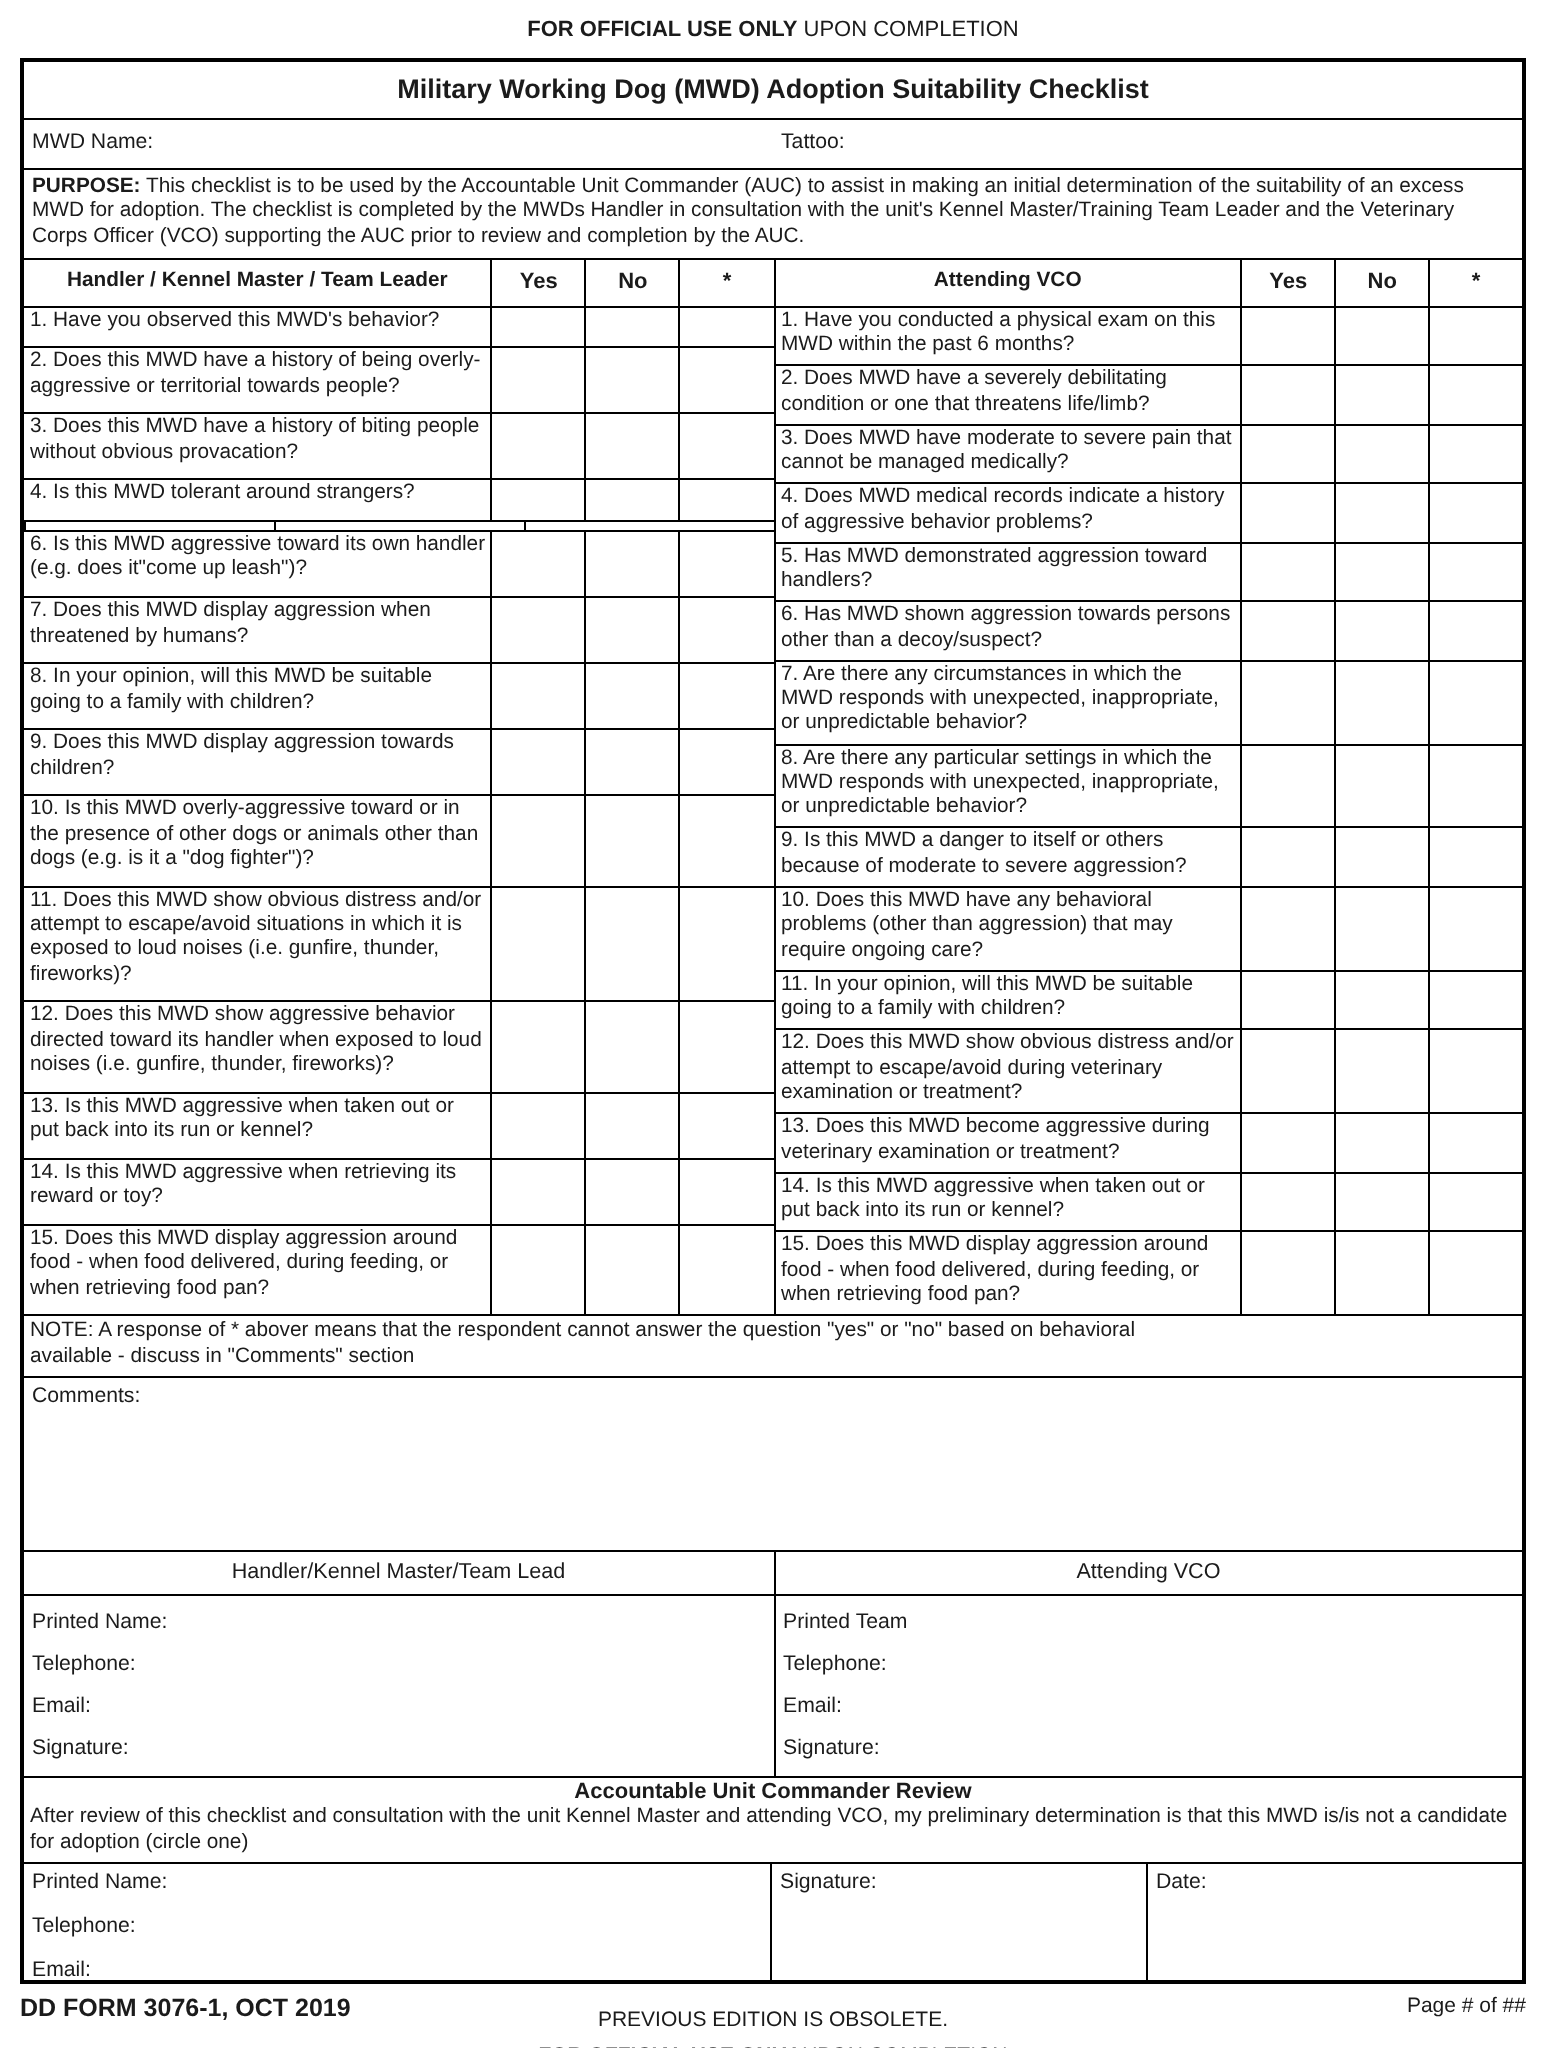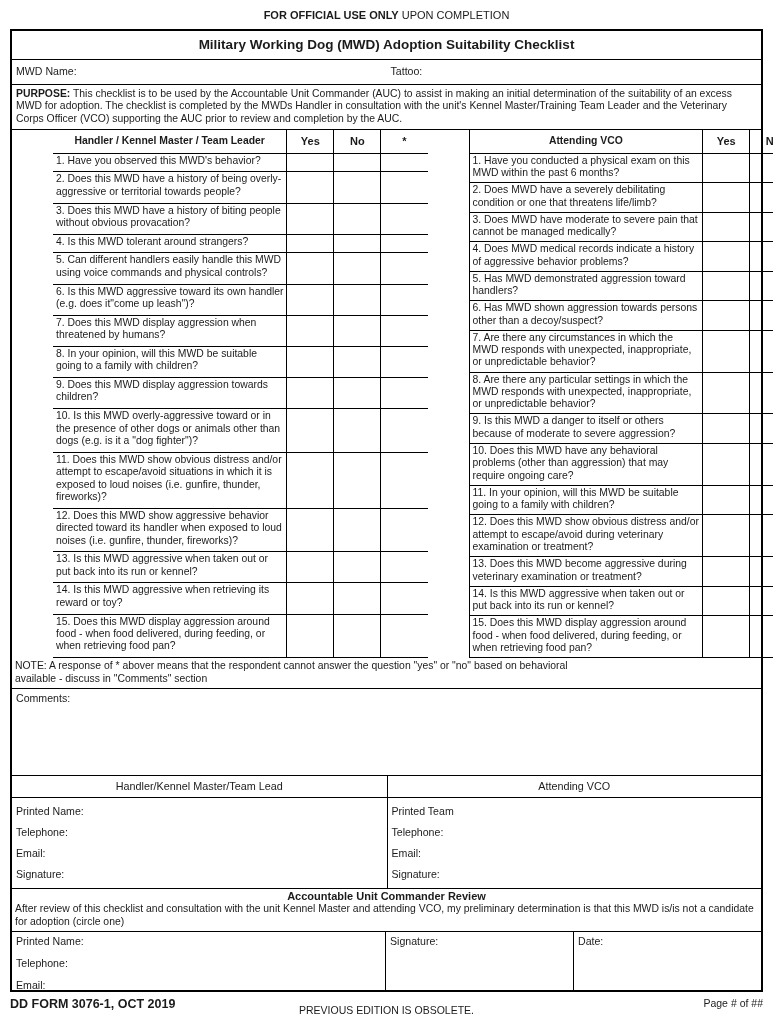--- a/index.html
+++ b/index.html
@@ -31,21 +31,21 @@
   .name-row .fieldhalf { flex: 0 0 50%; padding-left: 4px; }
 
   .purpose-row {
     border-bottom: 1px solid #000;
     font-size: 10.4px; line-height: 12.4px;
     padding: 3px 4px 4px; min-height: 40px;
   }
 
   
   .check-table { display: flex; align-items: stretch; min-height: 528px; }
-  .check-half { flex: 0 0 50%; display: flex; flex-direction: column; margin-left: 41px; }
+  .check-half { flex: 0 0 50%; display: flex; flex-direction: column; }
   .check-half.right { border-left: 1px solid #000; }
 
   .h-row { display: flex; border-bottom: 1px solid #000; font-weight: bold; font-size: 11px; }
   .h-row .qc, .h-row .ac { text-align: center; padding: 5px 2px; }
 
   .qrow { display: flex; border-bottom: 1px solid #000; flex: 1 0 auto; }
   .qc { flex: 0 0 62.3%; padding: 1px 2px 2px 3px; font-size: 10.4px; line-height: 12.4px; }
   .ac { flex: 1 1 0; border-left: 1px solid #000; }
 
   .note-row {
@@ -144,21 +144,20 @@
           </div>
 
           <div class="qrow">
             <div class="qc">4. Is this MWD tolerant around strangers?</div>
             <div class="ac"></div>
             <div class="ac"></div>
             <div class="ac"></div>
           </div>
 
           <div class="qrow">
-            <div class="qc">5. Can different handlers easily handle this MWD using voice commands and physical controls?</div>
             <div class="ac"></div>
             <div class="ac"></div>
             <div class="ac"></div>
           </div>
 
           <div class="qrow">
             <div class="qc">6. Is this MWD aggressive toward its own handler (e.g. does it"come up leash")?</div>
             <div class="ac"></div>
             <div class="ac"></div>
             <div class="ac"></div>

